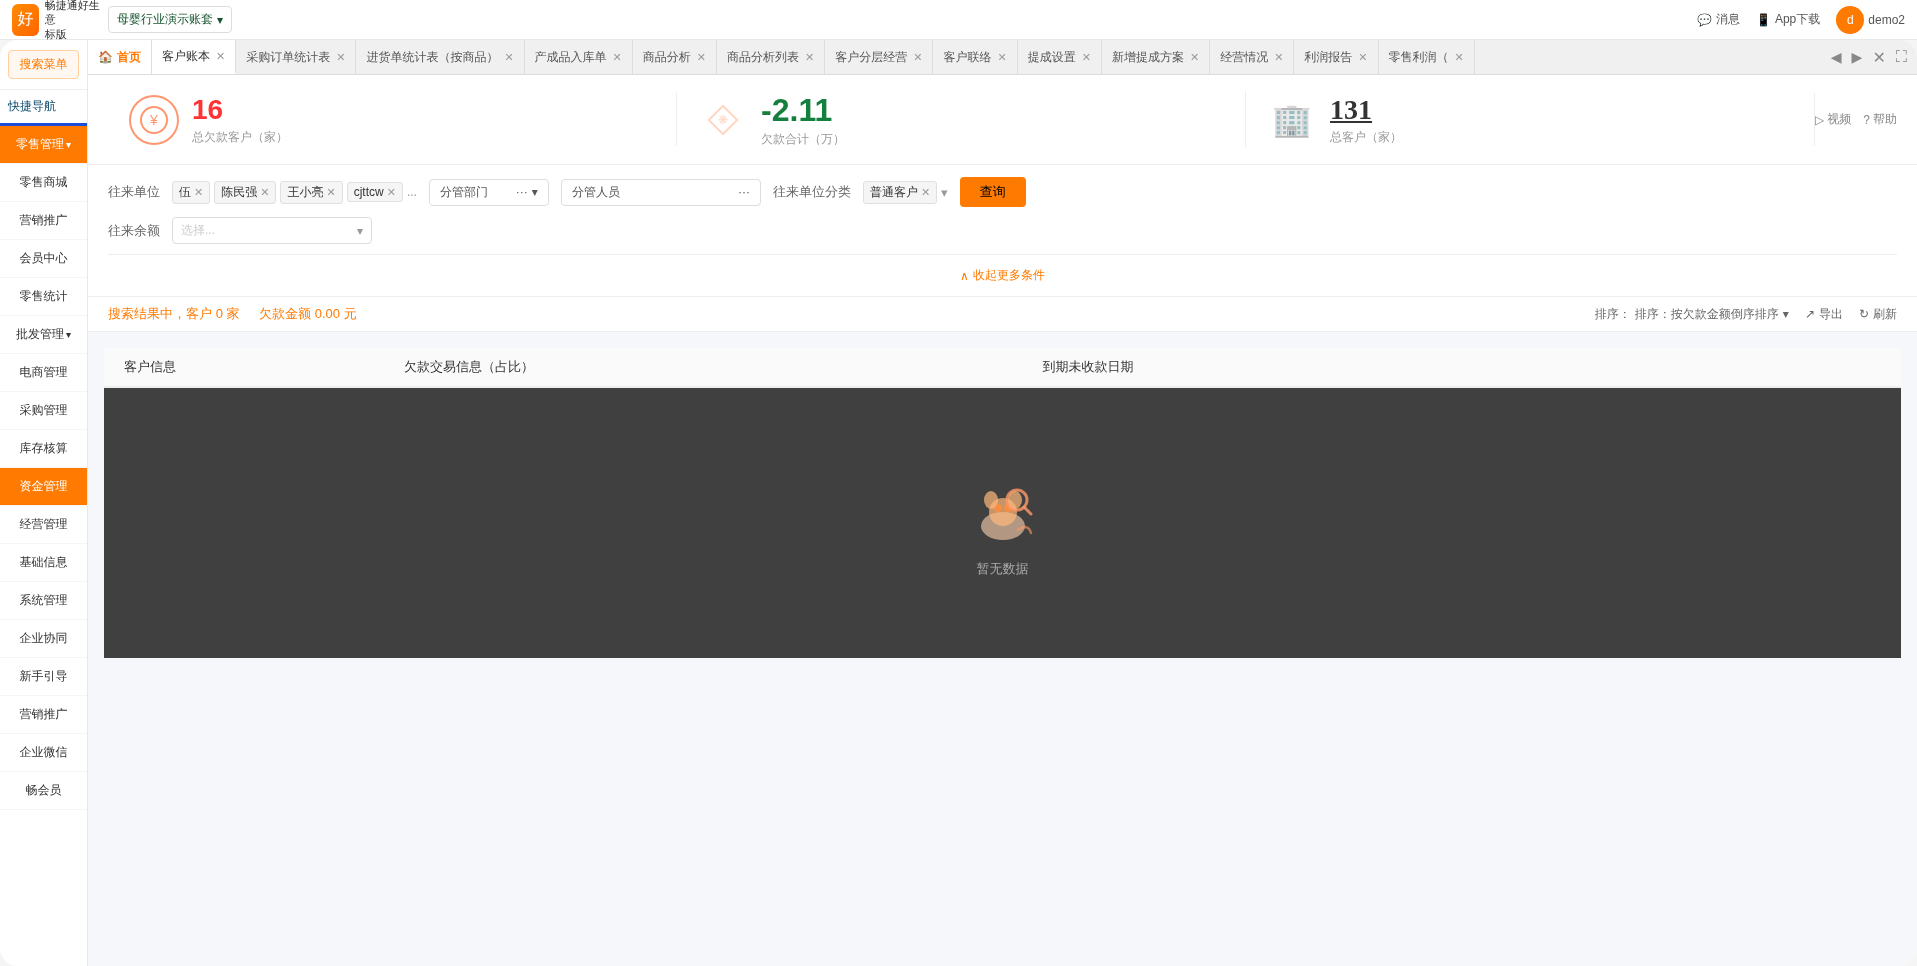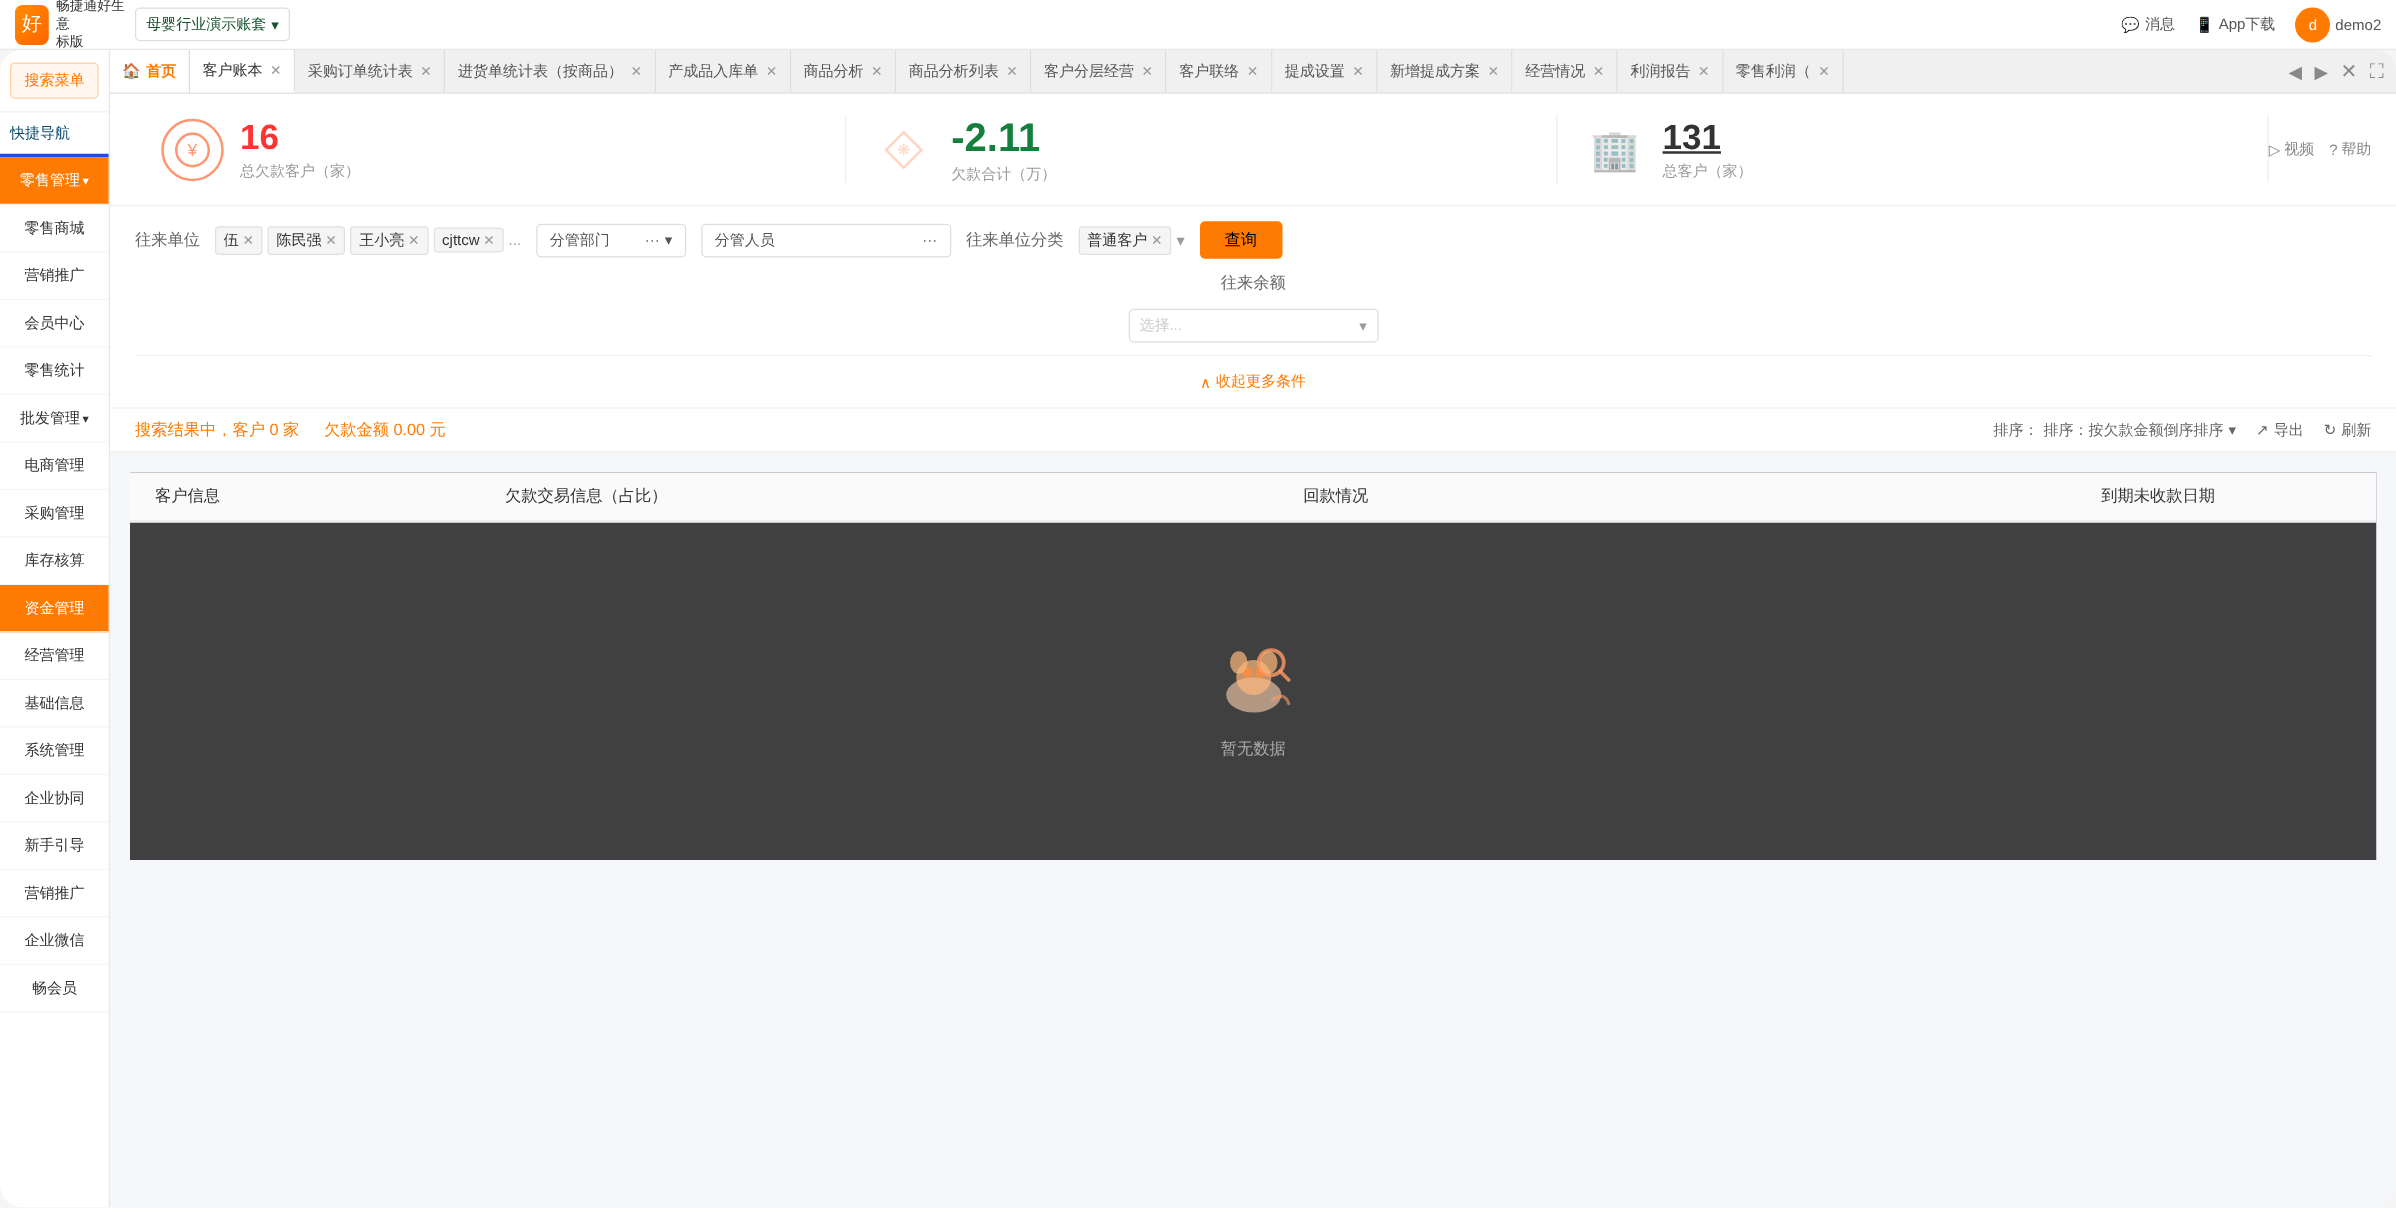--- a/index.html
+++ b/index.html
@@ -82,21 +82,21 @@
     .table-area { background: #404040; margin: 16px; }
     .table-header { display: grid; grid-template-columns: 280px 1fr 1fr 200px; padding: 10px 20px; border-bottom: 2px solid #eee; background: #fafafa; }
     .table-col-header { font-size: 13px; color: #333; font-weight: 500; }
 
     
     .empty-state { display: flex; flex-direction: column; align-items: center; justify-content: center; padding: 80px 0; }
     .empty-icon { width: 80px; height: 80px; margin-bottom: 12px; }
     .empty-text { color: #aaa; font-size: 13px; }
 
     
-    .filter-row2 { display: flex; align-items: center; gap: 12px; margin-bottom: 10px; flex-direction: column; }
+    .filter-row2 { display: flex; align-items: center; gap: 12px; margin-bottom: 10px; }
   </style>
 </head>
 <body>
 
 <div class="top-bar">
   <div class="top-bar-left">
     <div class="logo-area">
       <div class="logo-icon">好</div>
       <div class="logo-text">
         <div>畅捷通好生意</div>
@@ -257,21 +257,21 @@
           <div class="stat-info">
             <div class="stat-value negative" style="font-size:32px; font-weight:bold;">-2.11</div>
             <div class="stat-label">欠款合计（万）</div>
           </div>
         </div>
         <div class="stat-item">
           <div class="stat-icon">
             <div style="width:50px;height:50px;display:flex;align-items:center;justify-content:center;color:#a8c8e8;font-size:32px;opacity:0.7;">🏢</div>
           </div>
           <div class="stat-info">
-            <div class="stat-value dark" style="color:#333;text-decoration:underline;">131</div>
+            <div class="stat-value dark" style="color:#333;text-decoration:underline;font-family:Liberation Serif, serif;">131</div>
             <div class="stat-label">总客户（家）</div>
           </div>
         </div>
         <div class="stats-bar-right">
           <div class="stats-action">
             <span>▷</span>
             <span>视频</span>
           </div>
           <div class="stats-action">
             <span>?</span>
@@ -362,21 +362,20 @@
             <span>↻</span>
             <span>刷新</span>
           </div>
         </div>
       </div>
 
       <div class="table-area">
         <div class="table-header">
           <div class="table-col-header">客户信息</div>
           <div class="table-col-header">欠款交易信息（占比）</div>
-          <div class="table-col-header">回款情况</div>
           <div class="table-col-header">到期未收款日期</div>
         </div>
 
         <div class="empty-state">
           <div class="empty-icon">
             <svg width="80" height="80" viewBox="0 0 80 80">
 
               <ellipse cx="40" cy="58" rx="22" ry="14" fill="#ffd4b0" opacity="0.6"></ellipse>
               <circle cx="40" cy="44" r="14" fill="#ffb87a" opacity="0.7"></circle>
               <circle cx="35" cy="40" r="4" fill="#ff8c3a" opacity="0.8"></circle>

